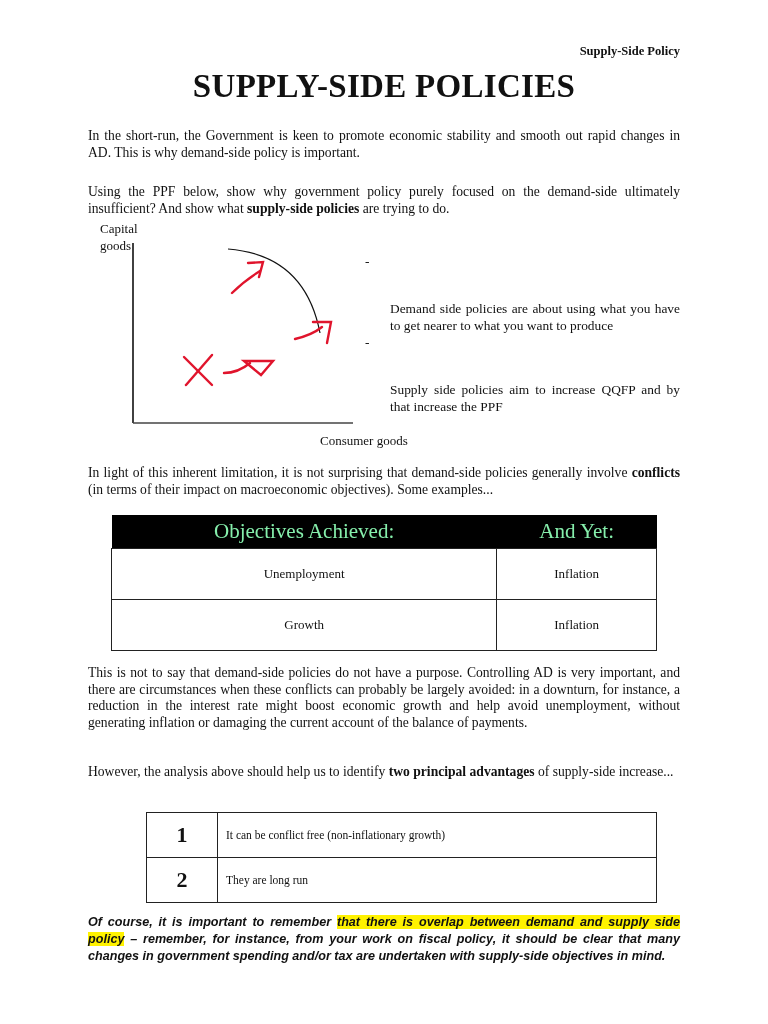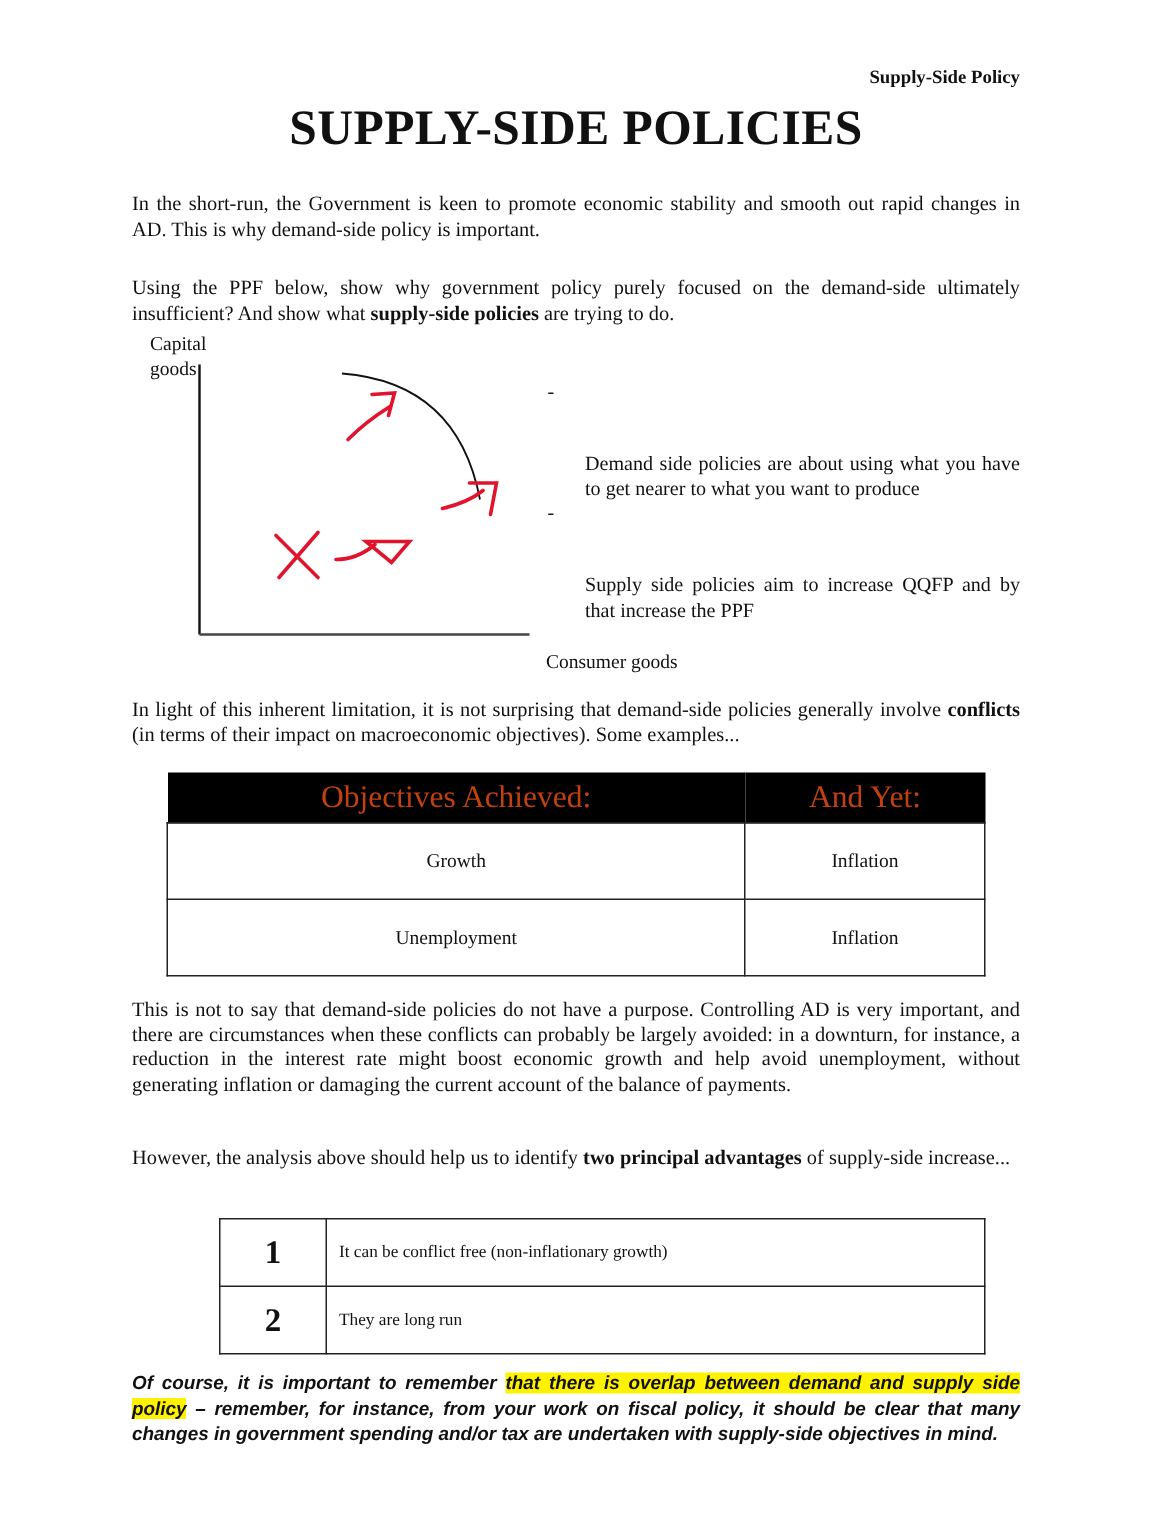--- a/index.html
+++ b/index.html
@@ -11,21 +11,21 @@
              font-weight: bold; font-size: 33px; letter-spacing: 0.3px; }
     .para { left: 88px; width: 592px; font-family: "Liberation Serif", serif; font-size: 13.6px; line-height: 16.6px; text-align: justify; }
     .para b { font-weight: bold; }
     .axis-label { font-family: "Liberation Serif", serif; font-size: 13px; line-height: 16.5px; }
     .bullets { left: 365px; top: 253px; width: 315px; font-family: "Liberation Serif", serif; font-size: 13.4px; line-height: 16.5px; }
     .bullet { display: flex; }
     .bullet .dash { width: 25px; flex: none; }
     .bullet .txt { text-align: justify; flex: 1; margin-top: 48px; }
     table { border-collapse: collapse; }
     .obj-table { left: 111px; top: 515px; width: 546px; }
-    .obj-table th { background: #000; color: #c2410c; font-family: "Liberation Serif", serif; font-weight: normal;
+    .obj-table th { background: #000; color: #86efac; font-family: "Liberation Serif", serif; font-weight: normal;
                     font-size: 21px; height: 33px; padding: 0; margin-left: 12px; }
     .obj-table td { border: 1.5px solid #222; height: 48px; text-align: center; font-family: "Liberation Serif", serif; font-size: 13px; }
     .adv-table { left: 146px; top: 812px; width: 511px; }
     .adv-table td { border: 1.5px solid #222; height: 42px; font-family: "Liberation Serif", serif; }
     .adv-table td.num { width: 68px; text-align: center; font-weight: bold; font-size: 22px; }
     .adv-table td.txt { font-size: 11.5px; padding-left: 8px; }
     .final { left: 88px; top: 914px; width: 592px; font-family: Liberation Sans, sans-serif; font-style: italic; font-weight: bold;
              font-size: 12.6px; line-height: 17px; text-align: justify; }
     .hl { background: #fff200; }
   </style>
@@ -56,21 +56,21 @@
     <path d="M104 138 Q 118 138 130 128"></path>
     <path d="M124 126 L 153 126 L 141 140 Z"></path>
 
     <path d="M112 58 Q 124 46 140 36"></path>
     <path d="M128 28 L 143 27 L 139 42"></path>
 
     <path d="M175 104 Q 192 100 202 92"></path>
     <path d="M193 87 L 211 87 L 207 108"></path>
   </g>
 </svg>
-<div class="abs axis-label" style="left:320px; top:433px;margin-left:44px;">Consumer goods</div>
+<div class="abs axis-label" style="left:320px; top:433px;">Consumer goods</div>
 
 <div class="abs bullets">
   <div class="bullet">
     <span class="dash">-</span>
     <span class="txt">Demand side policies are about using what you have to get nearer to what you want to produce</span>
   </div>
   <div class="bullet">
     <span class="dash">-</span>
     <span class="txt">Supply side policies aim to increase QQFP and by that increase the PPF</span>
   </div>
@@ -80,25 +80,25 @@
   <span>In light of this inherent limitation, it is not surprising that demand-side policies generally involve </span><b>conflicts</b><span> (in terms of their impact on macroeconomic objectives).  Some examples...</span>
 </div>
 
 <table class="abs obj-table">
   <tbody>
       <tr>
     <th>Objectives Achieved:</th>
     <th>And Yet:</th>
   </tr>
   <tr>
-    <td>Growth</td>
+    <td>Unemployment</td>
     <td>Inflation</td>
   </tr>
   <tr>
-    <td>Unemployment</td>
+    <td>Growth</td>
     <td>Inflation</td>
   </tr>
 </tbody>
   </table>
 
 <div class="abs para" style="top:665px;">This is not to say that demand-side policies do not have a purpose.  Controlling AD is very important, and there are circumstances when these conflicts can probably be largely avoided: in a downturn, for instance, a reduction in the interest rate might boost economic growth and help avoid unemployment, without generating inflation or damaging the current account of the balance of payments.</div>
 
 <div class="abs para" style="top:764px;">
   <span>However, the analysis above should help us to identify </span><b>two principal advantages</b><span> of supply-side increase...</span>
 </div>

